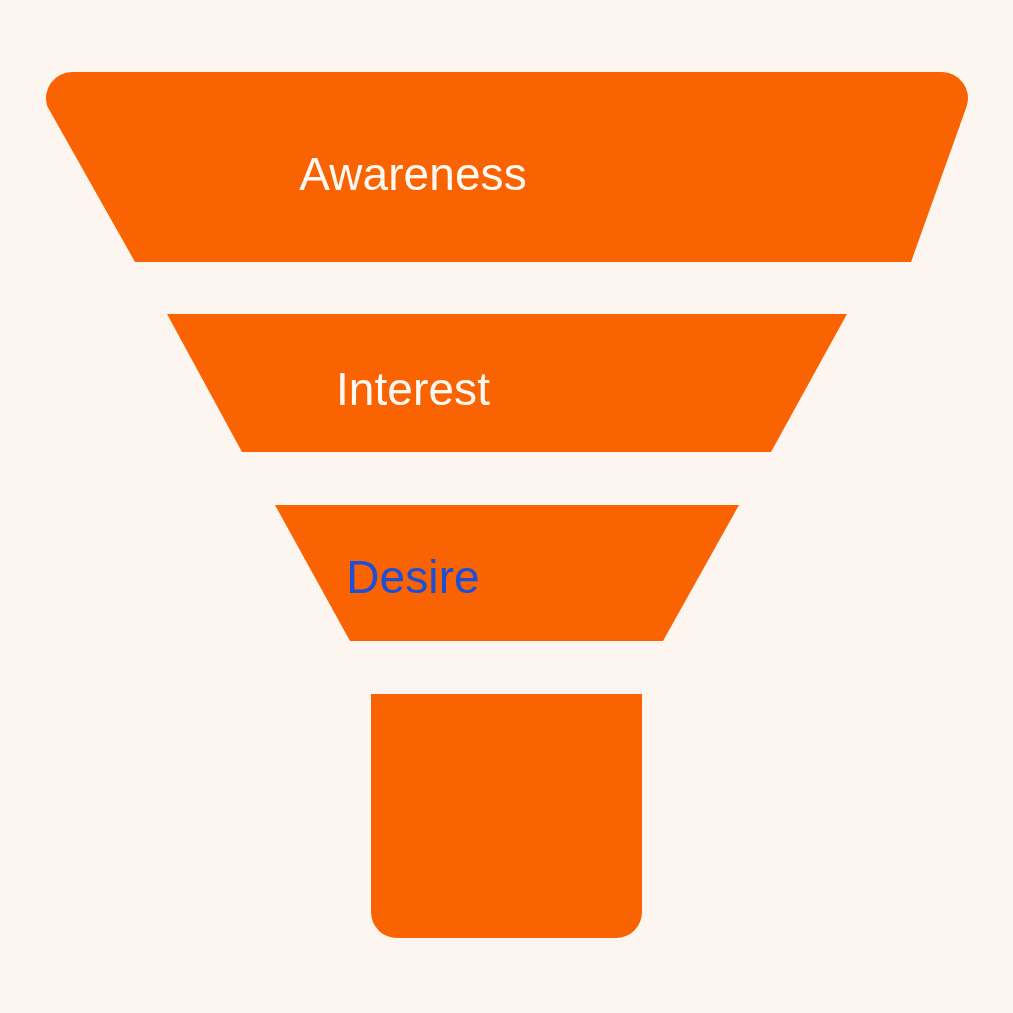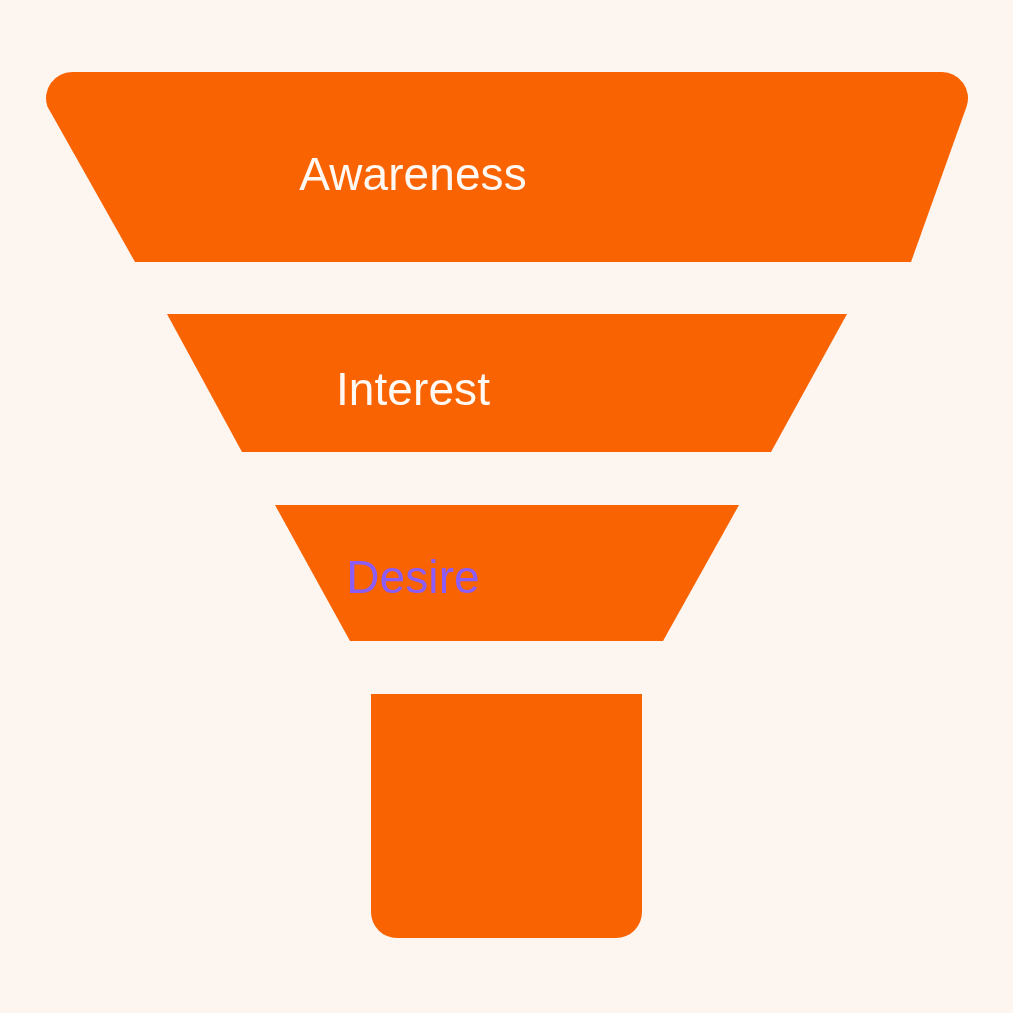--- a/index.html
+++ b/index.html
@@ -61,16 +61,16 @@
 
     <path class="funnel-stage-shape" d="M 275,505 L 739,505 L 663,641 L 350,641 Z" fill="#F96302"></path>
 
     <path class="funnel-stage-shape" d="M 371,694 L 642,694 L 642,912 A 26,26 0 0 1 616,938 L 397,938 A 26,26 0 0 1 371,912 Z" fill="#F96302"></path>
   </svg>
 
   <div class="funnel-stage-label" id="label-awareness" style="color: rgb(255, 248, 243);">Awareness</div>
 
   <div class="funnel-stage-label" id="label-interest" style="color: rgb(255, 248, 243);">Interest</div>
 
-  <div class="funnel-stage-label" id="label-desire" style="color: #8b5cf6;">Desire</div>
+  <div class="funnel-stage-label" id="label-desire" style="color: #1d4ed8;">Desire</div>
 
 
 </div>
 
 </body></html>

